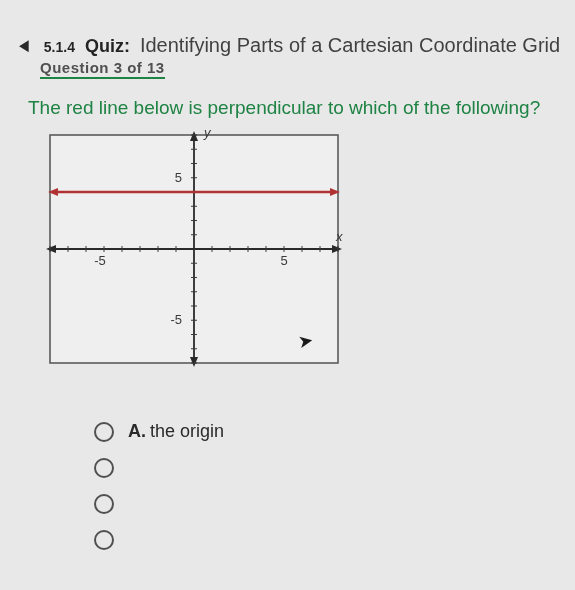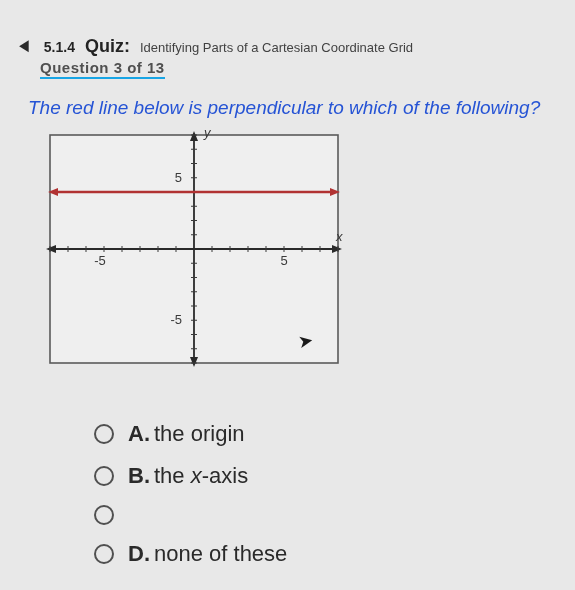--- a/index.html
+++ b/index.html
@@ -14,48 +14,47 @@
   }
   .page-header {
     display: flex;
     align-items: baseline;
     gap: 10px;
     padding-bottom: 2px;
   }
   .back-glyph { font-size: 20px; color: #222; transform: scaleX(0.8); }
   .hdr-num { font-weight: bold; font-size: 14px; color: #1a1a1a; }
   .hdr-label { font-weight: bold; font-size: 18px; color: #1a1a1a; margin-top: 28px; }
-  .hdr-title { font-size: 13px; color: #3a3a3a; }
+  .hdr-title { font-size: 20px; color: #3a3a3a; }
   .q-progress {
     font-size: 15px; font-weight: bold; color: #4a4a4a;
     margin-left: 26px;
-    border-bottom: 2px solid #0ea5e9;
+    border-bottom: 2px solid #15803d;
     display: inline-block;
     padding-bottom: 1px;
     letter-spacing: 0.5px;
   }
   .prompt {
     font-size: 19px;
-    color: #1d4ed8;
+    color: #15803d;
     margin: 18px 0 10px 14px;
-    font-style: italic;
   }
   .graph-wrap {
     margin-left: 30px;
     width: 300px;
   }
   .options {
     margin: 48px 0 0 80px;
   }
   .option {
     display: flex;
     align-items: center;
     gap: 14px;
     margin-bottom: 16px;
-    font-size: 22px;
+    font-size: 18px;
     color: #222;
   }
   .radio {
     width: 20px; height: 20px;
     border: 2.2px solid #4a4a4a;
     border-radius: 50%;
     background: transparent;
     flex-shrink: 0;
   }
   .opt-letter { font-weight: bold; margin-right: 4px; }
@@ -138,27 +137,25 @@
   </svg>
 </div>
 
 <div class="options">
   <div class="option">
     <span class="radio"></span>
     <span><span class="opt-letter">A.</span><span class="opt-text">the origin</span></span>
   </div>
   <div class="option">
     <span class="radio"></span>
-    <span><span class="opt-letter">B.</span><span class="opt-text">the <i>x</i>-axis</span></span>
   </div>
   <div class="option">
     <span class="radio"></span>
   </div>
   <div class="option">
     <span class="radio"></span>
-    <span><span class="opt-letter">D.</span><span class="opt-text">none of these</span></span>
   </div>
 </div>
 
 <span style="position:absolute; left:298px; top:330px; font-size:18px; color:#111; transform:rotate(-10deg);">➤</span>
 
 
 
 
 </body></html>

